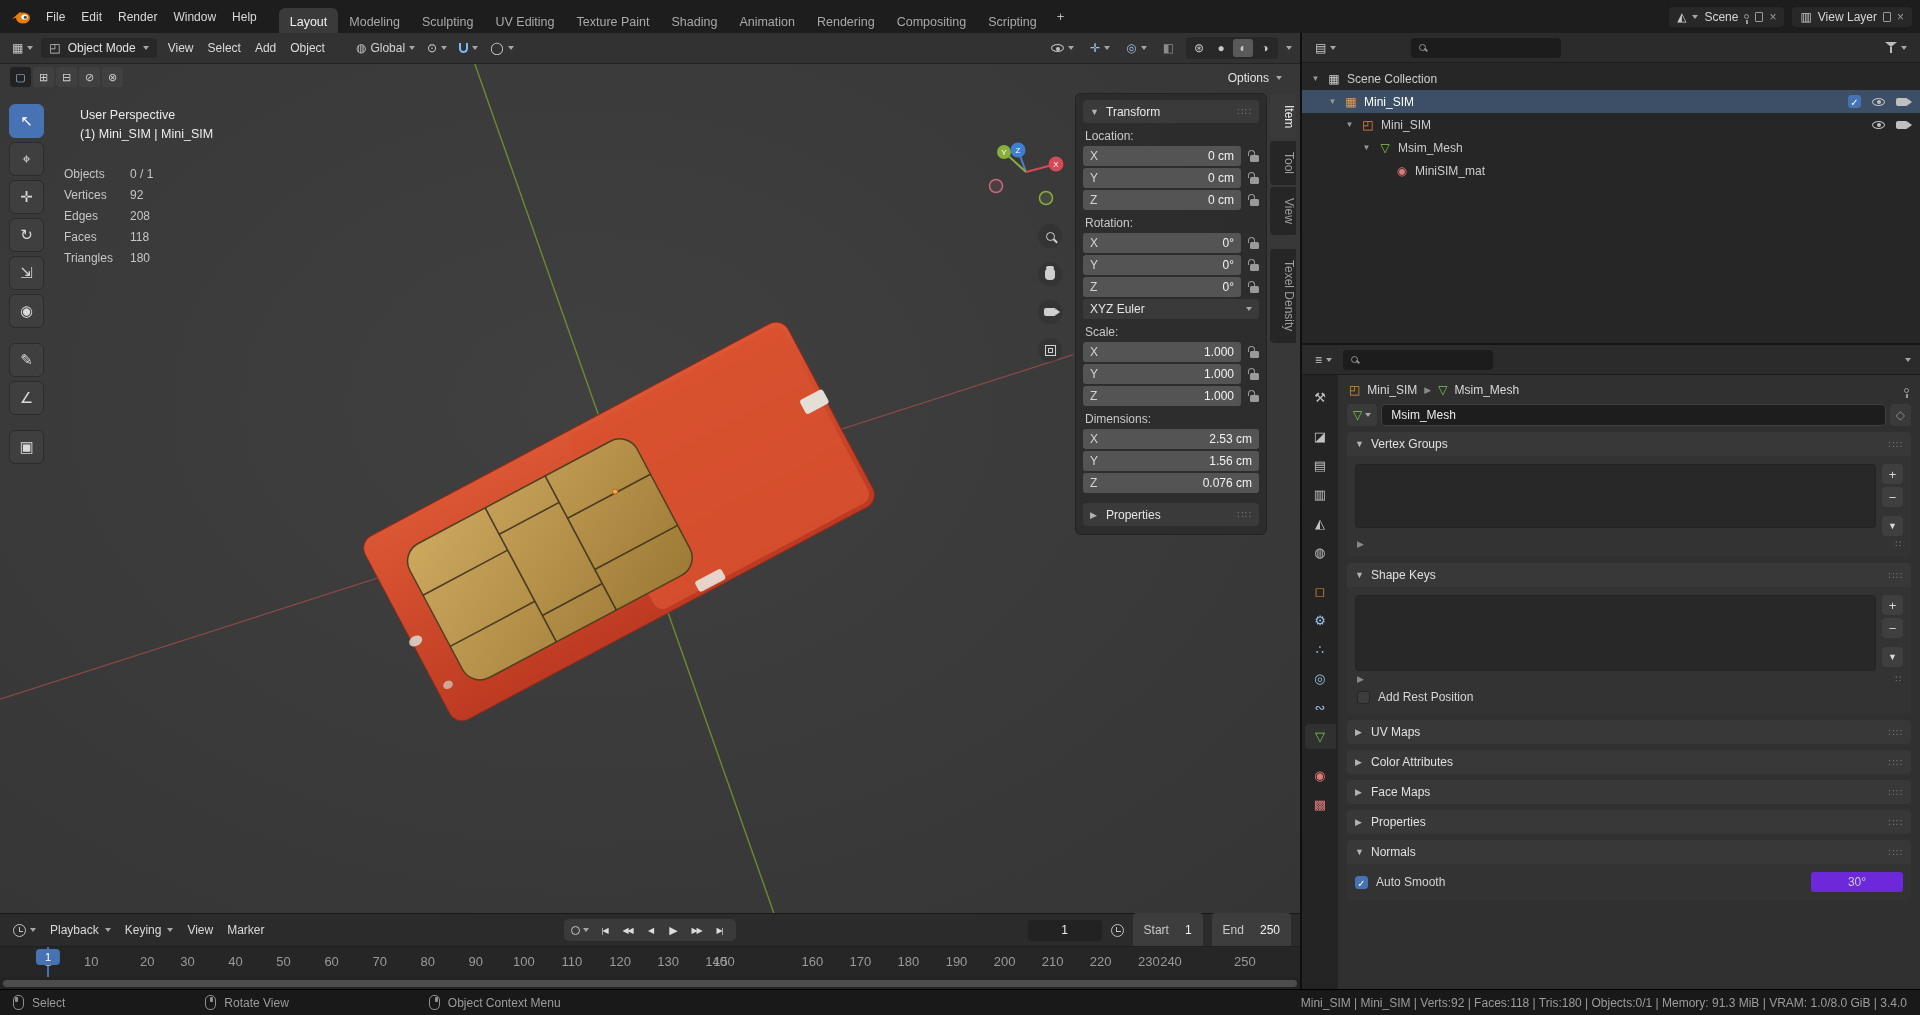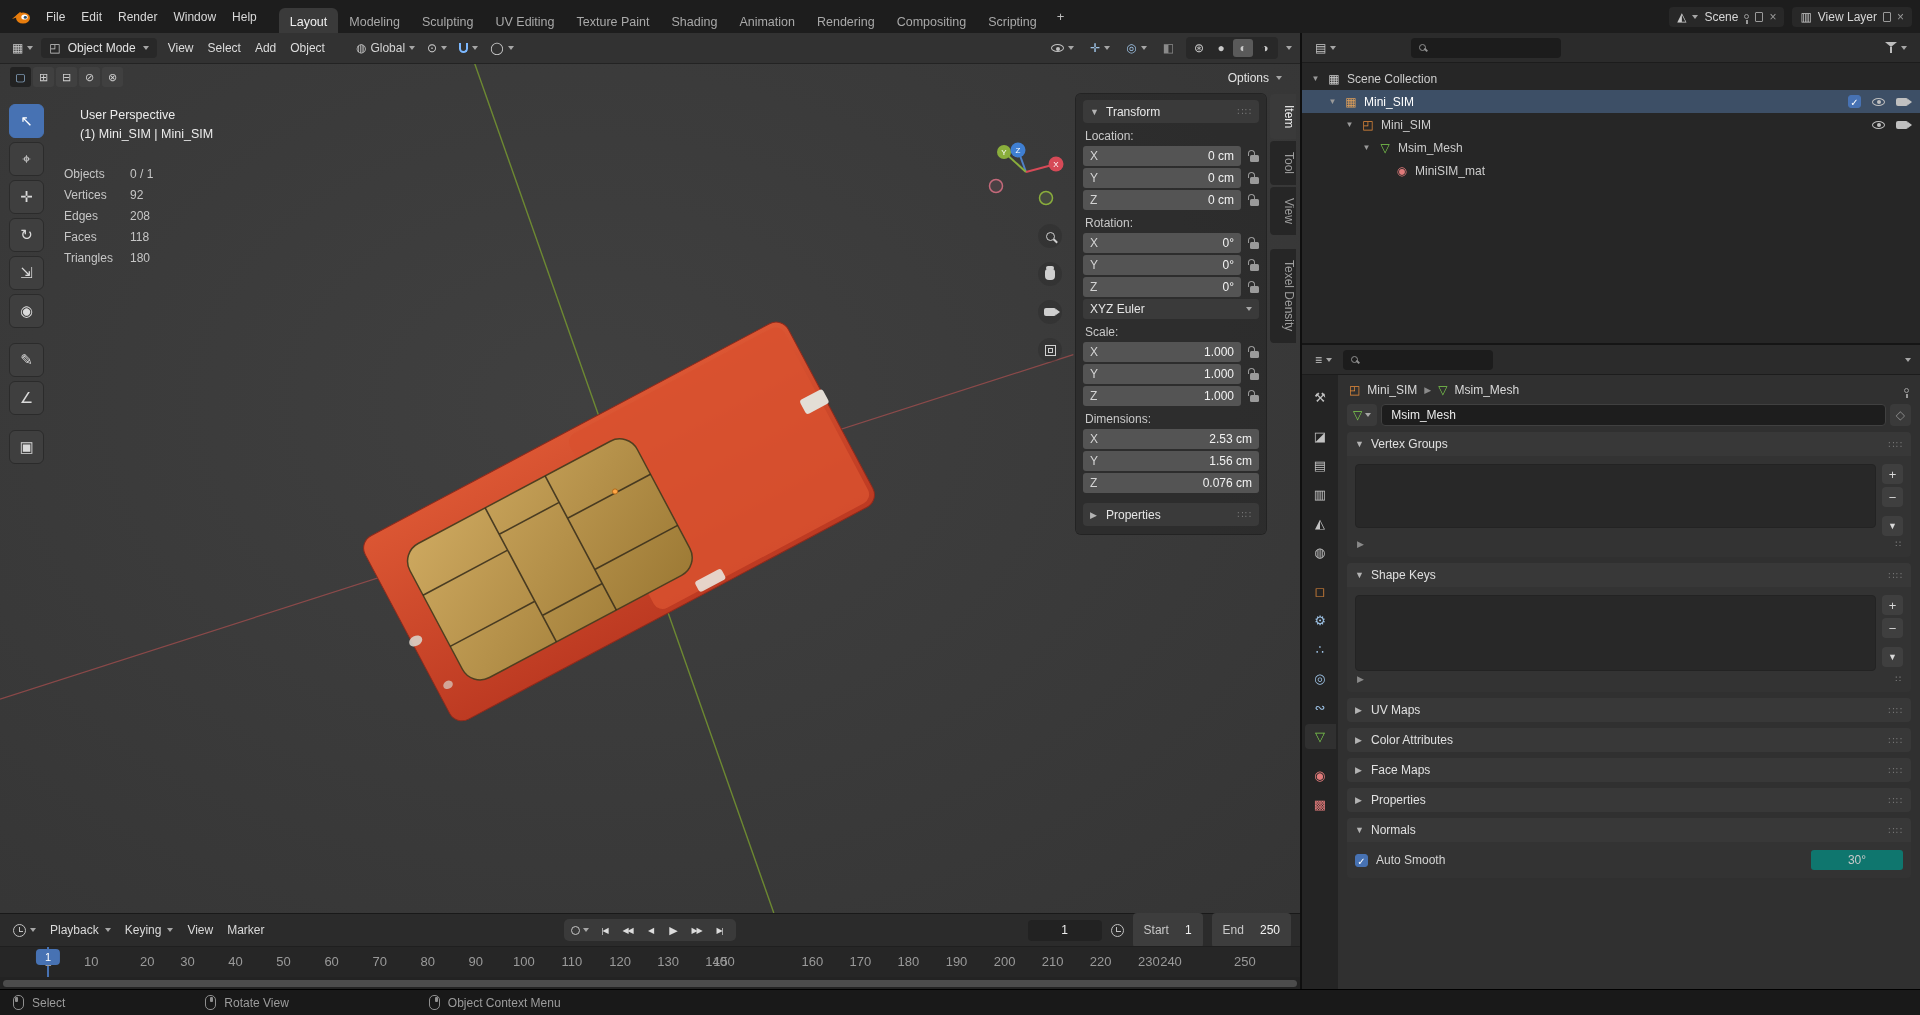--- a/index.html
+++ b/index.html
@@ -122,21 +122,21 @@
   .listbox.tall{height:76px}
   .list-side{display:flex;flex-direction:column;gap:3px;margin-left:6px}
   .sq-btn{width:21px;height:20px;background:#3f3f3f;border-radius:4px;color:#d8d8d8;display:flex;align-items:center;justify-content:center;font-size:13px}
   .sq-btn.dd{margin-top:6px;font-size:9px}
   .list-foot{display:flex;justify-content:space-between;color:#8a8a8a;font-size:9px;padding:3px 2px 0}
   .cb{position:relative;width:13px;height:13px;border-radius:3px;background:#3d3d3d;border:1px solid #272727;display:inline-block;flex:0 0 auto}
   .cb.checked{background:#4772b3;border-color:#4772b3}
   .cb.checked::after{content:"✓";position:absolute;inset:0;color:#fff;font-size:10px;line-height:13px;text-align:center}
   .cb-row{display:flex;align-items:center;gap:8px;padding:6px 2px 2px;color:#d6d6d6}
   .norm-row{display:flex;align-items:center;gap:8px}
-  .angle-field{margin-left:auto;width:92px;height:20px;background:#0f766e;border-radius:3px;display:flex;align-items:center;justify-content:center;color:#c9c9c9}
+  .angle-field{margin-left:auto;width:92px;height:20px;background:#6d28d9;border-radius:3px;display:flex;align-items:center;justify-content:center;color:#c9c9c9}
 
   
   .timeline{flex:0 0 auto;background:#2b2b2b;border-top:1px solid #191919}
   .tl-header{height:32px;display:flex;align-items:center;gap:3px;padding:0 9px}
   .tl-menu{padding:3px 7px;color:#dadada;display:flex;gap:6px;align-items:center}
   .transport{display:flex;align-items:center;gap:1px;background:#3a3a3a;border-radius:5px;padding:2px 5px;margin-left:auto}
   .tp-btn{min-width:22px;height:18px;display:flex;align-items:center;justify-content:center;color:#dcdcdc;font-size:8px;letter-spacing:-1px;padding:0 3px;border-radius:3px}
   .tp-btn.play{font-size:11px;letter-spacing:0}
   .rec{width:22px;height:18px;display:flex;align-items:center;justify-content:center;gap:3px;margin-right:2px}
   .rec .dot{width:9px;height:9px;border:1.6px solid #c6c6c6;border-radius:50%;display:inline-block}
@@ -793,20 +793,24 @@
                   <div class="list-side">
                     <div class="sq-btn">+</div>
                     <div class="sq-btn">−</div>
                     <div class="sq-btn dd">▼</div>
                   </div>
                 </div>
                 <div class="list-foot">
                   <span>▶</span>
                   <span>∷</span>
                 </div>
+                <div class="cb-row">
+                  <span class="cb"></span>
+                  <span>Add Rest Position</span>
+                </div>
               </div>
             </div>
 
             <div class="panel">
               <div class="panel-h">
                 <span class="caret-txt">▶</span>
                 <span>UV Maps</span>
                 <span class="handle">∷∷</span>
               </div>
             </div>
@@ -866,15 +870,16 @@
         </div>
         <div class="hint">
           <span class="mouse middle"></span>
           <span>Rotate View</span>
         </div>
         <div class="hint">
           <span class="mouse right"></span>
           <span>Object Context Menu</span>
         </div>
       </div>
+    <div class="sb-stats">Mini_SIM | Mini_SIM | Verts:92 | Faces:118 | Tris:180 | Objects:0/1 | Memory: 91.3 MiB | VRAM: 1.0/8.0 GiB | 3.4.0</div>
   </div>
 
 </div>
 
 </body></html>

